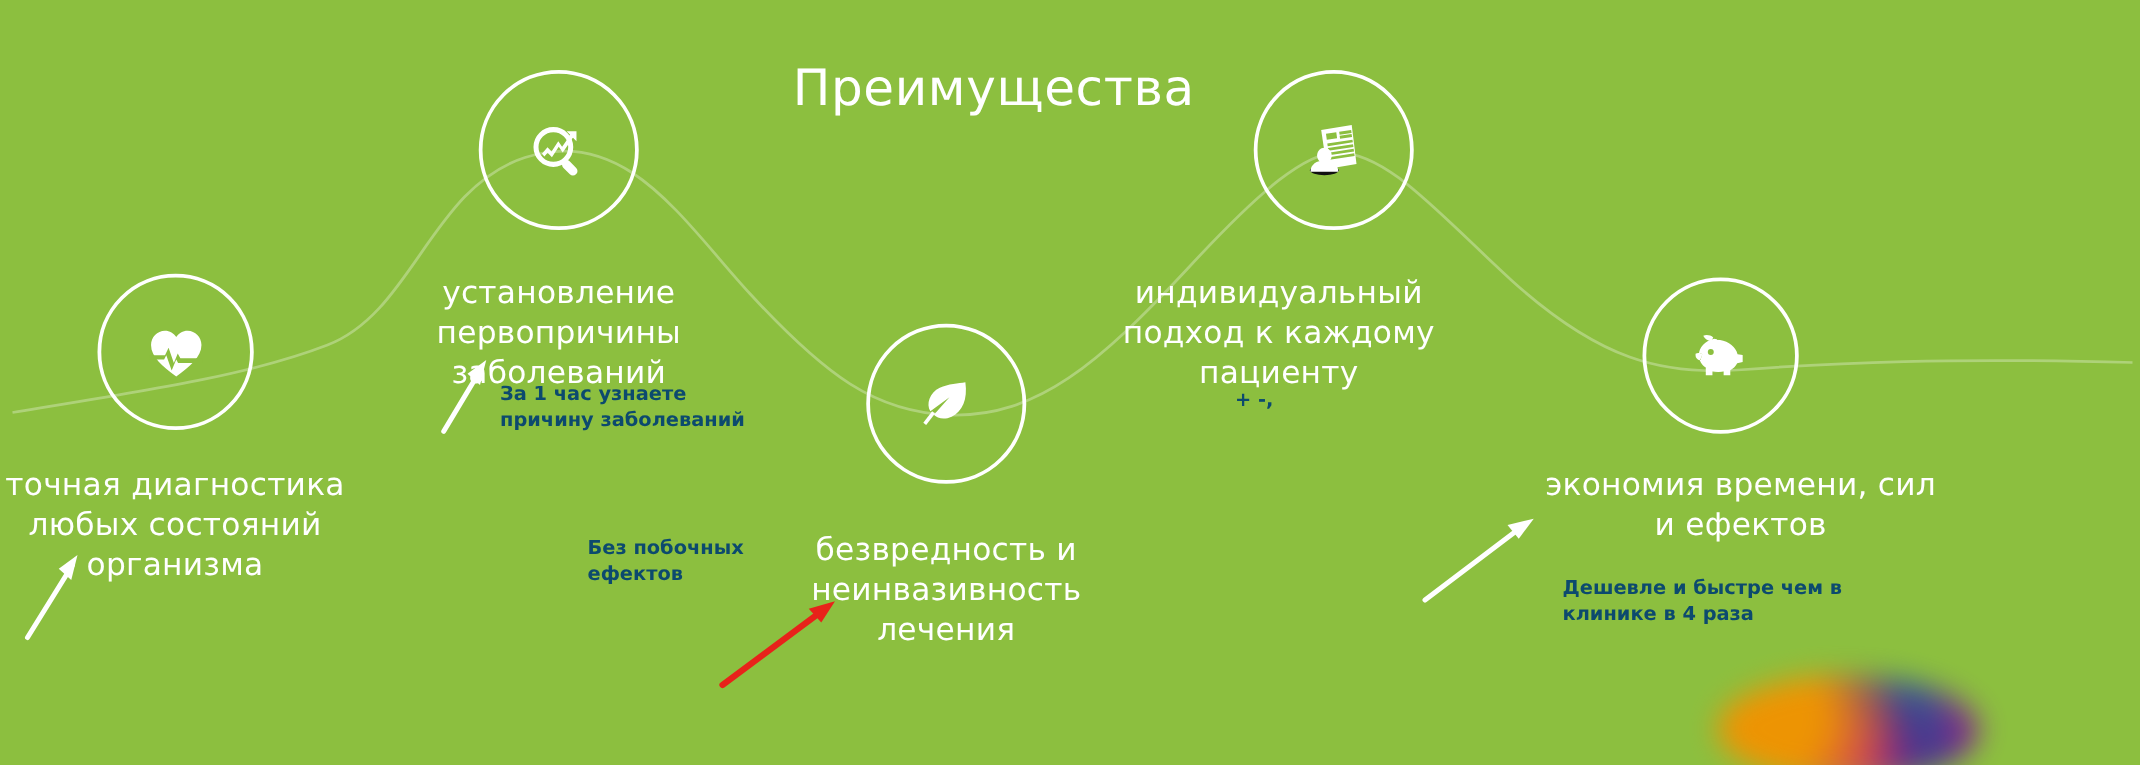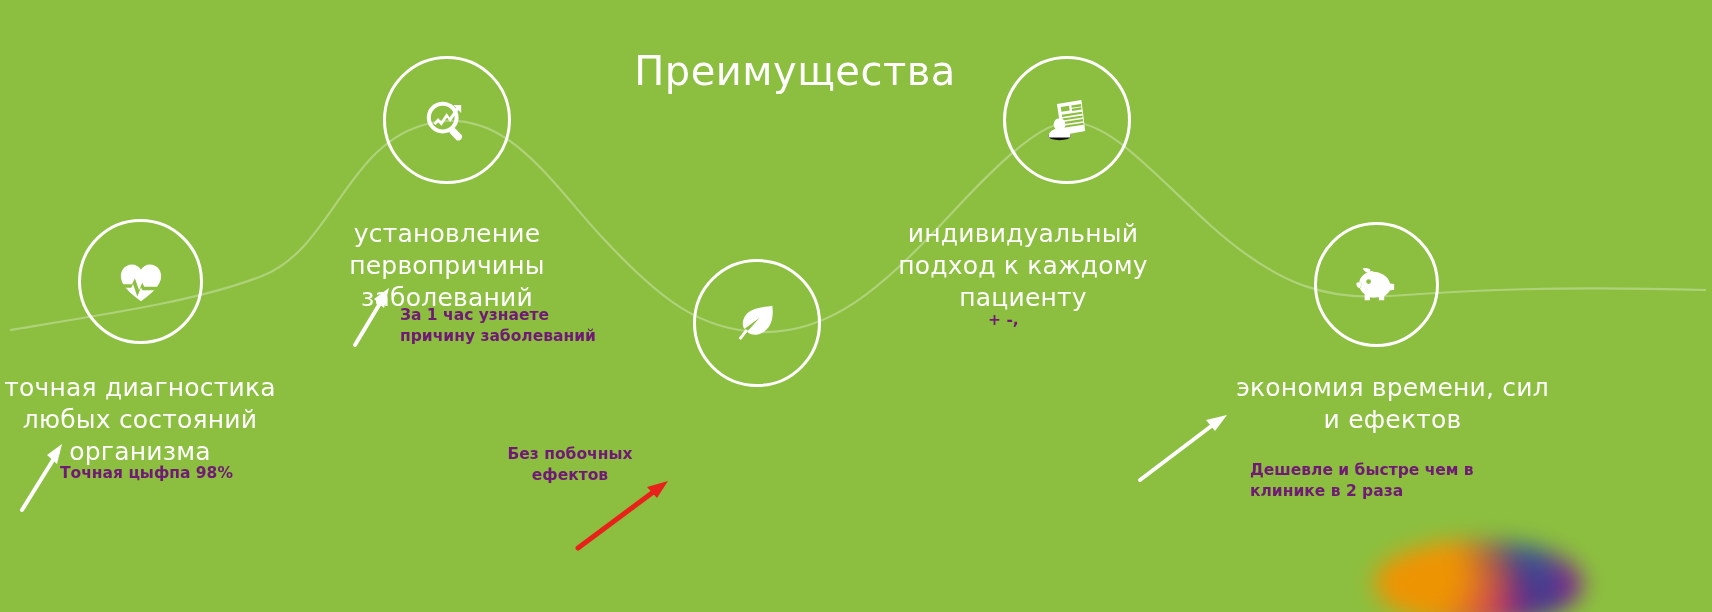--- a/index.html
+++ b/index.html
@@ -19,21 +19,21 @@
   .node { position:absolute; border:3px solid #ffffff; border-radius:50%;
           display:flex; align-items:center; justify-content:center; }
   .node .ico { display:block; }
   .node svg { display:block; }
 
   
   .headline { position:absolute; text-align:center; font-weight:400; color:#ffffff;
               letter-spacing:.2px; line-height:1.28; }
 
   
-  .note { position:absolute; font-size:15.5px; font-weight:700; color:#701a75;
+  .note { position:absolute; font-size:15.5px; font-weight:700; color:#0c4a6e;
           line-height:1.35; }
   .note.clip { overflow:hidden; }
 
   
   #page-title { position:absolute; left:625px; top:48px; width:340px;
                 font-size:40px; font-weight:400; color:#ffffff; text-align:center;
                 letter-spacing:.5px; }
 
   
   .arrows { position:absolute; left:0; top:0; width:1712px; height:612px; pointer-events:none; }
@@ -72,21 +72,20 @@
 
   <div class="node" style="left:78px; top:219px; width:125px; height:125px;">
     <span class="ico">
       <svg width="44" height="42" viewBox="0 0 48 44">
         <path fill="#ffffff" d="M24 43C12 34 2 26 2 15.5 2 8.6 7.4 3 14.1 3c4.2 0 7.8 2.2 9.9 5.5C26.1 5.2 29.7 3 33.9 3 40.6 3 46 8.6 46 15.5 46 26 36 34 24 43z"></path>
         <path fill="#8cbf3f" d="M1 24.5h13.2l3.1-6.6 4.6 13.2 3.4-8.2 2.3 4.2H47v4H25.6l-1.6-3-4 9.6-4.7-13.4-1.9 3.9H1z"></path>
       </svg>
     </span>
   </div>
   <div class="headline" style="left:-20px; top:372px; width:320px; font-size:25px;">точная диагностика любых состояний организма</div>
-  <div class="note" style="left:60px; top:463px; width:230px;">Точная цыфпа 98%</div>
 
   <div class="node" style="left:383px; top:56px; width:128px; height:128px;">
     <span class="ico">
       <svg width="48" height="46" viewBox="0 0 50 48">
         <circle cx="20.5" cy="21.5" r="14.5" fill="none" stroke="#ffffff" stroke-width="4.2"></circle>
         <rect x="30.5" y="31.5" width="7.5" height="15" rx="3.6" fill="#ffffff" transform="rotate(-45 34 39)"></rect>
         <path fill="#ffffff" d="M11 27.2l4.6-5.4 3.4 3.5 5.6-8.6 3.2 4.6 5.6-7.9 2.5 1.8-7.6 10.8-3.3-4.7-5.7 8.8-3.6-3.8-2.7 3.2z"></path>
         <path fill="#ffffff" d="M31.6 8.4h8.2v8.2l-2.9-2.9-2.3 2.4-2.4-2.4 2.3-2.4z"></path>
       </svg>
     </span>
@@ -95,21 +94,22 @@
   <div class="note clip" style="left:400px; top:305px; width:215px; height:44px;">За 1 час узнаете причину заболеваний</div>
 
   <div class="node" style="left:693px; top:259px; width:128px; height:128px;">
     <span class="ico">
       <svg width="44" height="44" viewBox="0 0 46 46">
         <path fill="#ffffff" d="M39 5c2 14.5-2.5 24.5-11.5 28.8-6 2.9-12 1.6-14.8-1.6l13-14.6-16 11.6C6 23.4 9 13.6 17.6 9.6 24.6 6.3 33.4 6.1 39 5z"></path>
         <path fill="#ffffff" d="M13.6 31.2L6.2 40.8l-2.4-1.9 7.4-9.6z"></path>
       </svg>
     </span>
   </div>
-  <div class="note" style="left:470px; top:444px; width:200px;text-align:center;">Без побочных ефектов</div>
+  <div class="headline" style="left:616px; top:424px; width:282px; font-size:25px;">безвредность и неинвазивность лечения</div>
+  <div class="note" style="left:470px; top:428px; width:200px;">Без побочных ефектов</div>
 
   <div class="node" style="left:1003px; top:56px; width:128px; height:128px;">
     <span class="ico">
       <svg width="48" height="46" viewBox="0 0 50 48">
         <path fill="#ffffff" d="M14.5 7.2L40 3.2l4 32.4-24.6 4.2z"></path>
         <path fill="#8cbf3f" d="M18.5 10.4l8.6-1.3.7 5-8.6 1.3zM29.5 8.8l10 -1.5.4 2.5-10 1.5zM29.9 12.2l10-1.5.4 2.4-10 1.5z"></path>
         <path fill="#8cbf3f" d="M19.6 18.6l21-3.2.35 2.2-21 3.2zM20.1 22.4l21-3.2.35 2.2-21 3.2zM20.6 26.2l21-3.2.35 2.2-21 3.2zM21.1 30l21-3.2.35 2.2-21 3.2z"></path>
         <ellipse cx="17.2" cy="41" rx="12" ry="4" fill="#111111"></ellipse>
         <path fill="#ffffff" d="M17.2 22.2c3.4 0 6.1 2.9 6.1 6.4s-2.7 6.4-6.1 6.4-6.1-2.9-6.1-6.4 2.7-6.4 6.1-6.4z"></path>
         <path fill="#ffffff" d="M5.6 42.2c0-6.3 5.2-9.4 11.6-9.4s11.6 3.1 11.6 9.4z"></path>
@@ -125,21 +125,21 @@
         <path fill="#ffffff" d="M18 6.4C10.6 8.1 5.2 13.6 5.2 20.1c0 4.2 2.2 7.9 5.8 10.4V37h5.6v-3.4c1.6.4 3.3.6 5 .6 1.5 0 3-.2 4.4-.5V37h5.6v-4.3c2.6-1.4 4.6-3.4 5.8-5.8l4.6-1V20l-4.3-.6C36.3 13.2 30.4 8.6 23 7.4"></path>
         <path fill="#ffffff" d="M17.3 5.2c-2.4-2.1-6-2.6-8.4-1.4 1.1 2.4 3.6 4.2 6.6 4.6z"></path>
         <circle cx="15.2" cy="17.4" r="2.5" fill="#8cbf3f"></circle>
         <path fill="#8cbf3f" d="M2.4 18.8c1.8-1 4.2-.8 5.6.6l-1.4 4.8c-2-.4-3.8-2-4.2-4z"></path>
         <path fill="#ffffff" d="M2.4 18.8c1.8-1 4.2-.8 5.6.6-.4 2-1 3.6-2 5-2-.4-3.6-2-3.6-4z"></path>
         <path fill="#8cbf3f" d="M20.5 5.3c3.6-.7 7.4-.2 10.3 1.5l-1.2 1.9c-2.6-1.4-5.9-1.9-9-1.3z"></path>
       </svg>
     </span>
   </div>
   <div class="headline" style="left:1230px; top:372px; width:325px; font-size:25px;">экономия времени, сил и ефектов</div>
-  <div class="note clip" style="left:1250px; top:460px; width:230px; height:44px;">Дешевле и быстре чем в клинике в 2 раза</div>
+  <div class="note clip" style="left:1250px; top:460px; width:230px; height:44px;">Дешевле и быстре чем в клинике в 4 раза</div>
 
   <svg class="arrows" viewBox="0 0 1712 612" aria-hidden="true">
 
     <g>
       <line x1="22" y1="510" x2="58" y2="452" stroke="#ffffff" stroke-width="4" stroke-linecap="round"></line>
       <polygon points="62,444 57,464 47,455" fill="#ffffff"></polygon>
     </g>
 
     <g>
       <line x1="355" y1="345" x2="385" y2="295" stroke="#ffffff" stroke-width="4" stroke-linecap="round"></line>

